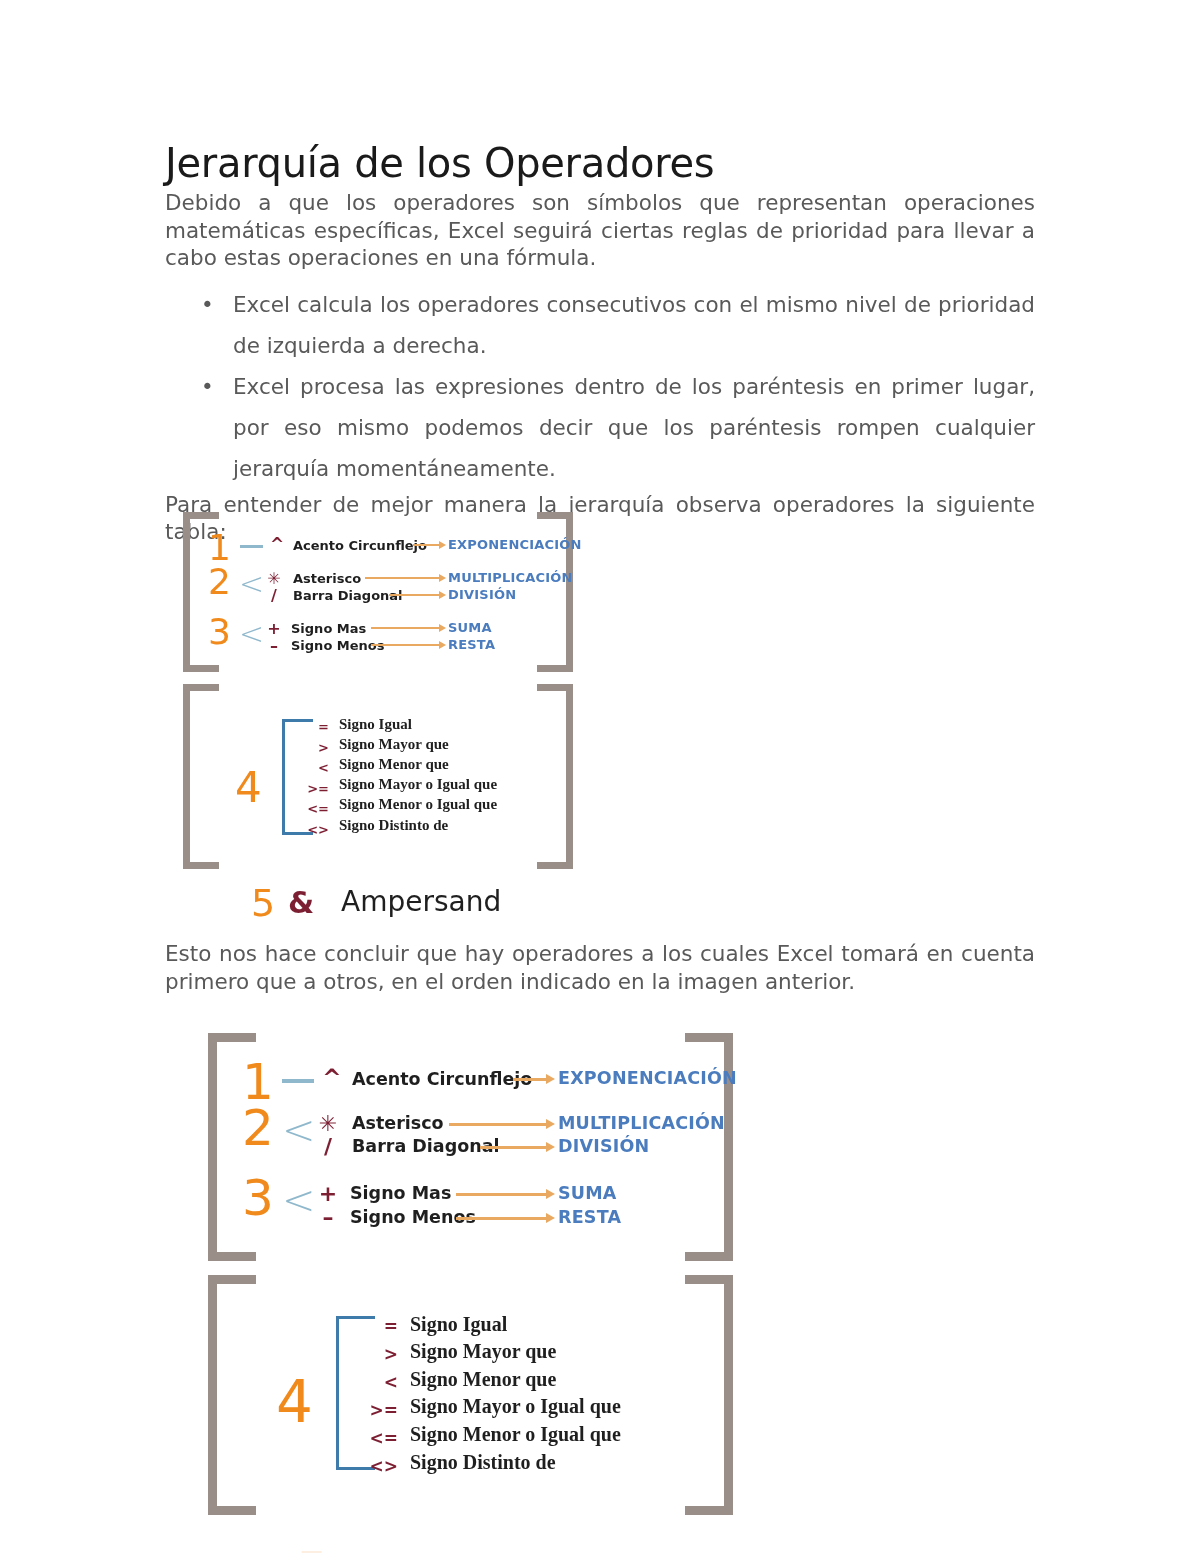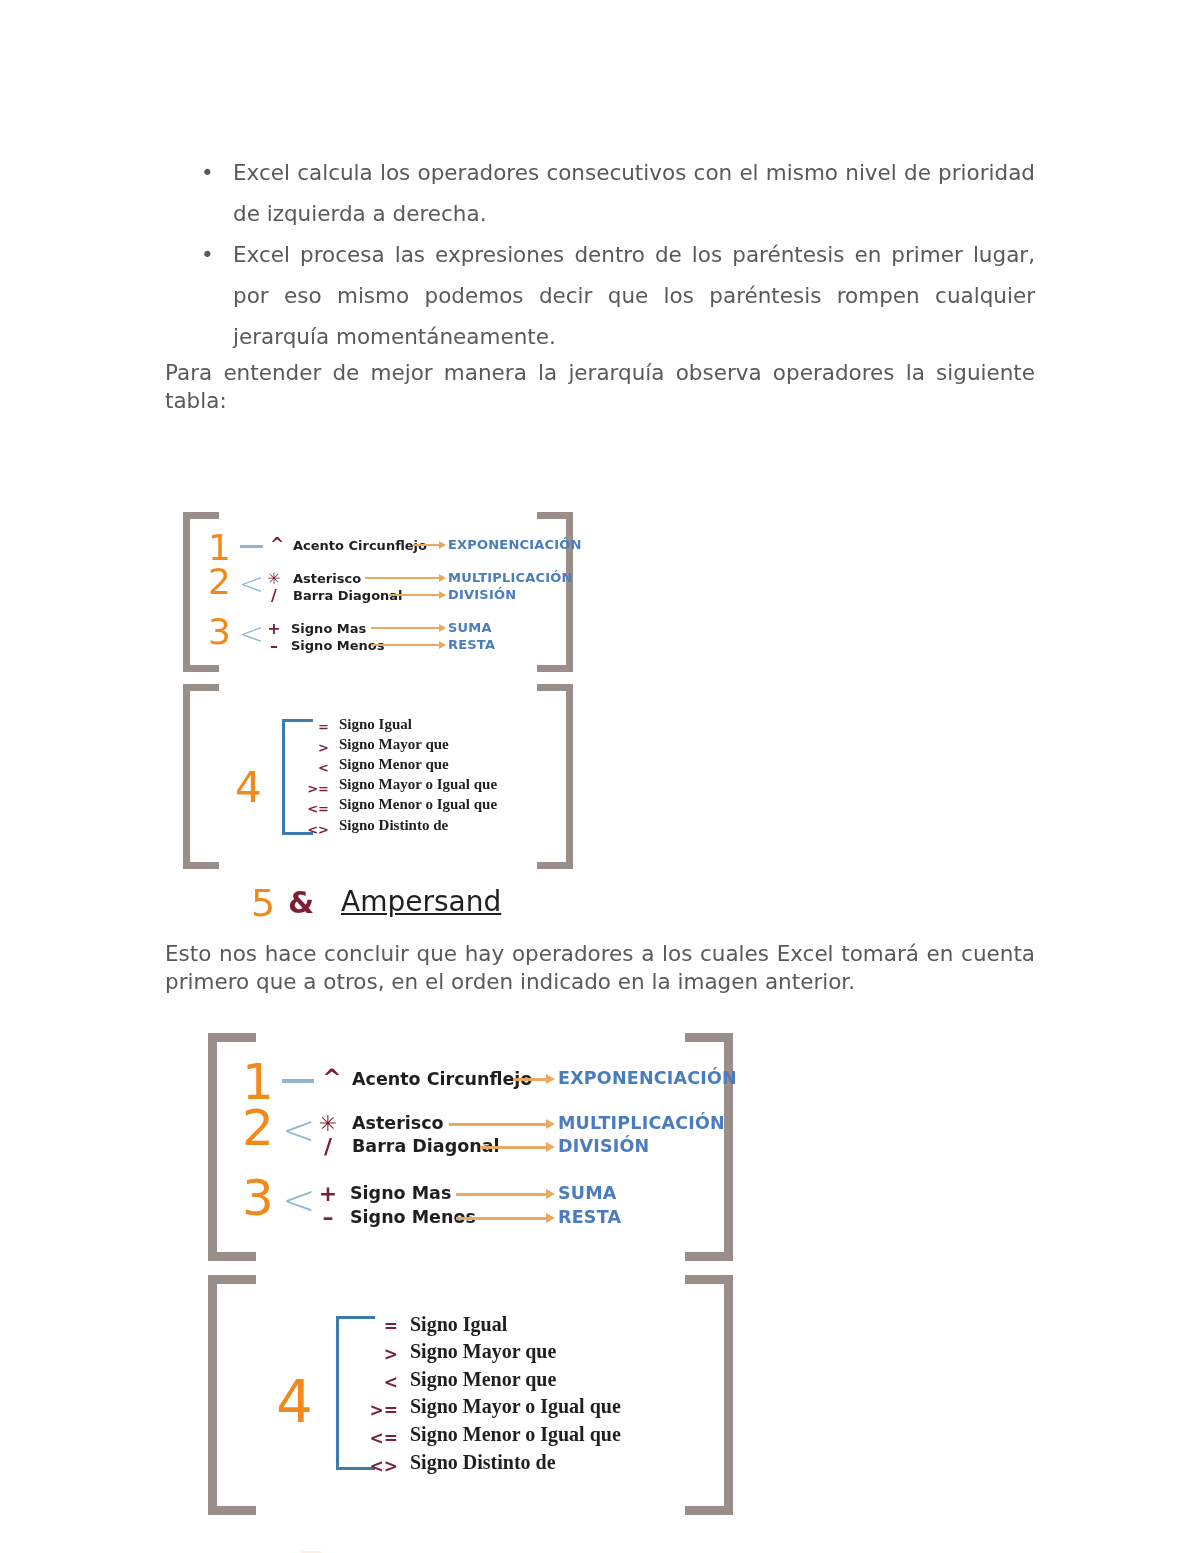--- a/index.html
+++ b/index.html
@@ -69,29 +69,31 @@
   .brace{position:absolute;color:#8fb8cc;font-weight:300;line-height:1;
     font-family:"DejaVu Sans","Liberation Sans",sans-serif;}
   
   .sqbr{position:absolute;border:3px solid #3e7aaa;border-right:none;}
   .cmp-sym{position:absolute;color:#7d1f33;font-weight:700;line-height:1;
     font-family:"DejaVu Sans","Liberation Sans",sans-serif;text-align:right;}
   .cmp-name{position:absolute;color:#1f1f1f;font-weight:700;line-height:1;
     font-family:Liberation Serif, serif;white-space:nowrap;}
   .amp-num{position:absolute;color:#f08a1c;line-height:1;}
   .amp-sym{position:absolute;color:#7d1f33;line-height:1;font-weight:600;}
-  .amp-txt{position:absolute;color:#1f1f1f;line-height:1;text-decoration:underline;}
+  .amp-txt{position:absolute;color:#1f1f1f;line-height:1;}
   .faded{opacity:.12;}
 </style>
 </head>
 <body>
 
 <div class="page">
 
   <div class="col" style="top:140px;">
+    <h1 class="doc-title">Jerarquía de los Operadores</h1>
+    <p class="para" style="margin-top:3px;">Debido a que los operadores son símbolos que representan operaciones matemáticas específicas, Excel seguirá ciertas reglas de prioridad para llevar a cabo estas operaciones en una fórmula.</p>
 
     <ul class="bullets" style="margin-top:12px;">
       <li>
         <span class="dot">•</span>
         <span>Excel calcula los operadores consecutivos con el mismo nivel de prioridad de izquierda a derecha.</span>
       </li>
       <li>
         <span class="dot">•</span>
         <span>Excel procesa las expresiones dentro de los paréntesis en primer lugar, por eso mismo podemos decir que los paréntesis rompen cualquier jerarquía momentáneamente.</span>
       </li>

